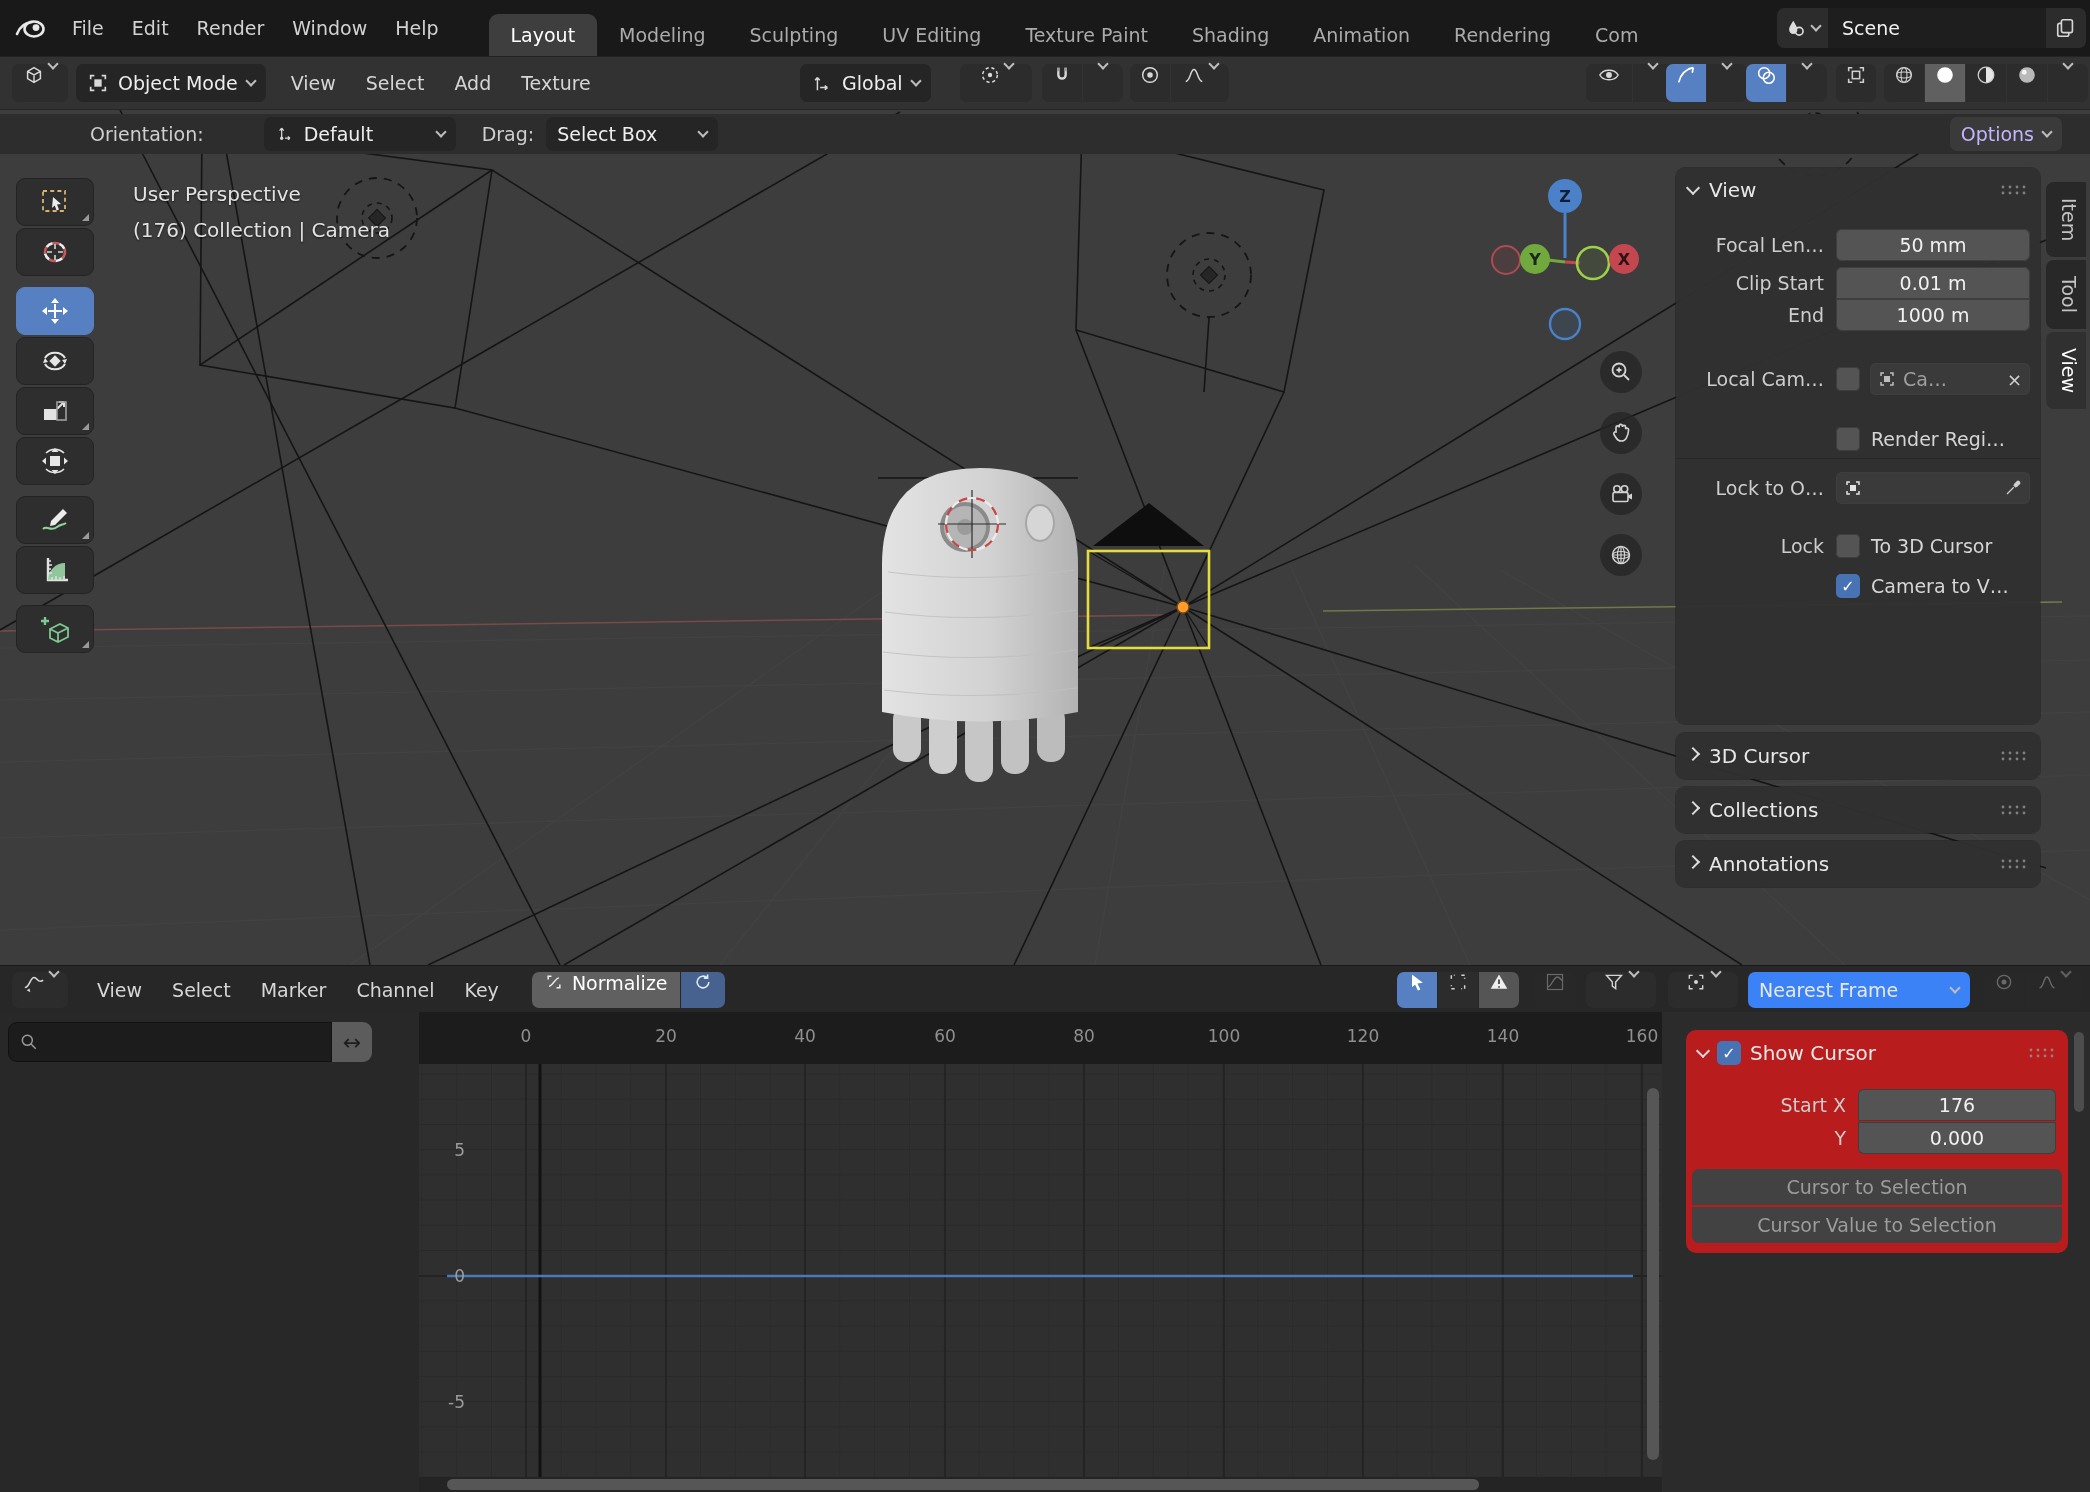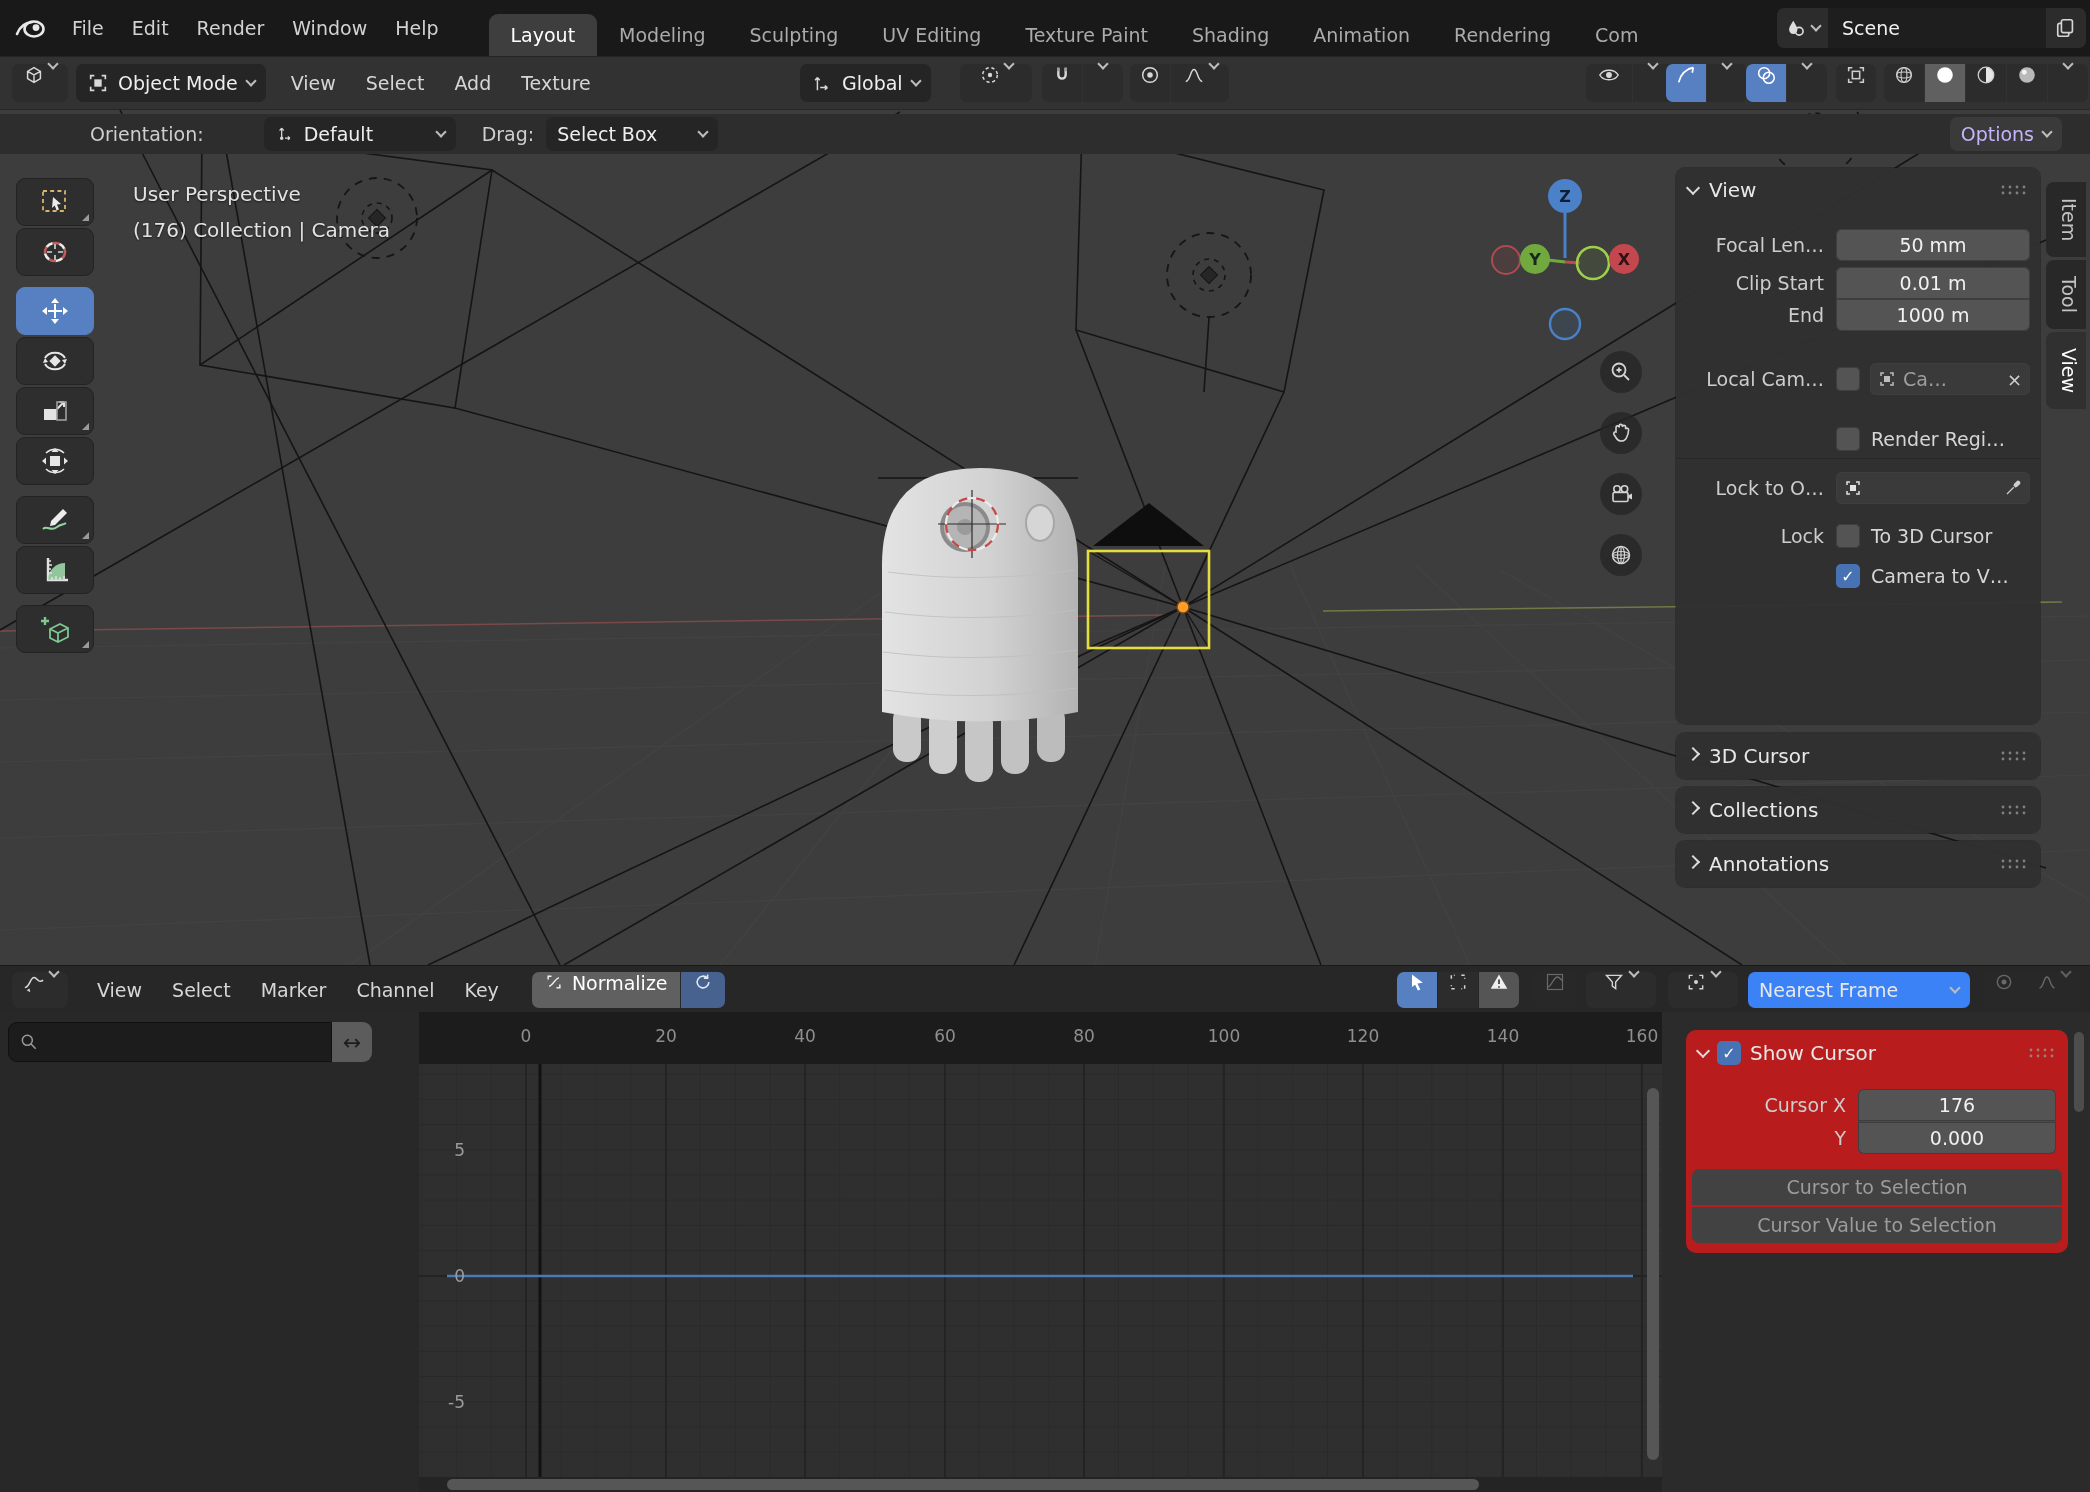--- a/index.html
+++ b/index.html
@@ -548,21 +548,21 @@
         <svg width="18" height="18" viewBox="0 0 24 24">
           <path d="M4 8V4H8 M16 4H20V8 M20 16V20H16 M8 20H4V16" fill="none" stroke="#e2e2e2" stroke-width="2"></path>
           <rect x="8" y="8" width="8" height="8" fill="#e2e2e2"></rect>
         </svg>
         <span style="flex:1"></span>
         <svg width="18" height="18" viewBox="0 0 24 24">
           <path d="M13 11 L4 20 M13 8l3 3 M18 3a2.6 2.6 0 0 1 3 3l-4 4-3-3Z" fill="#cfcfcf" stroke="#cfcfcf" stroke-width="1.6"></path>
         </svg>
       </div>
     </div>
-    <div class="np-row" style="margin-top:10px">
+    <div class="np-row" style="margin-top:20px">
       <div class="np-label">Lock</div>
       <span class="cb"></span>
       <span class="cb-text">To 3D Cursor</span>
     </div>
     <div class="np-row" style="margin-top:2px">
       <div class="np-label"></div>
       <span class="cb on"></span>
       <span class="cb-text">Camera to V…</span>
     </div>
   </div>
@@ -783,21 +783,21 @@
                 <circle cx="24" cy="3" r="1.4"></circle>
                 <circle cx="3" cy="9" r="1.4"></circle>
                 <circle cx="10" cy="9" r="1.4"></circle>
                 <circle cx="17" cy="9" r="1.4"></circle>
                 <circle cx="24" cy="9" r="1.4"></circle>
               </g>
             </svg>
         </span>
       </div>
       <div class="np-row" style="margin-top:10px;padding-right:12px">
-        <div class="np-label" style="width:160px">Cursor X</div>
+        <div class="np-label" style="width:160px">Start X</div>
         <div class="np-field" style="border-radius:6px 6px 0 0">176</div>
       </div>
       <div class="np-row" style="margin-top:-5px;padding-right:12px">
         <div class="np-label" style="width:160px">Y</div>
         <div class="np-field" style="border-radius:0 0 6px 6px">0.000</div>
       </div>
       <div class="gp-btn" style="margin-top:12px;border-radius:7px 7px 0 0">Cursor to Selection</div>
       <div class="gp-btn" style="border-radius:0 0 7px 7px">Cursor Value to Selection</div>
     </div>
     <div class="gside-sb"></div>

